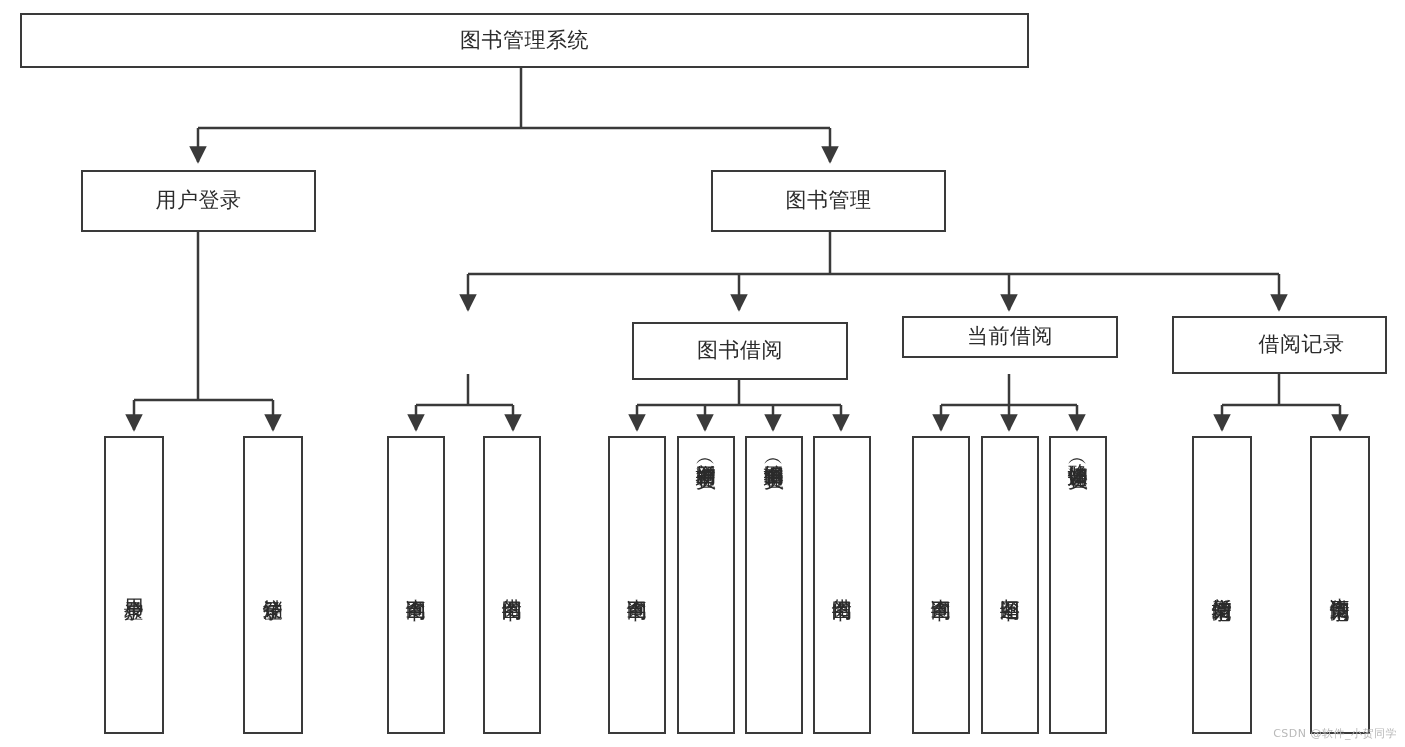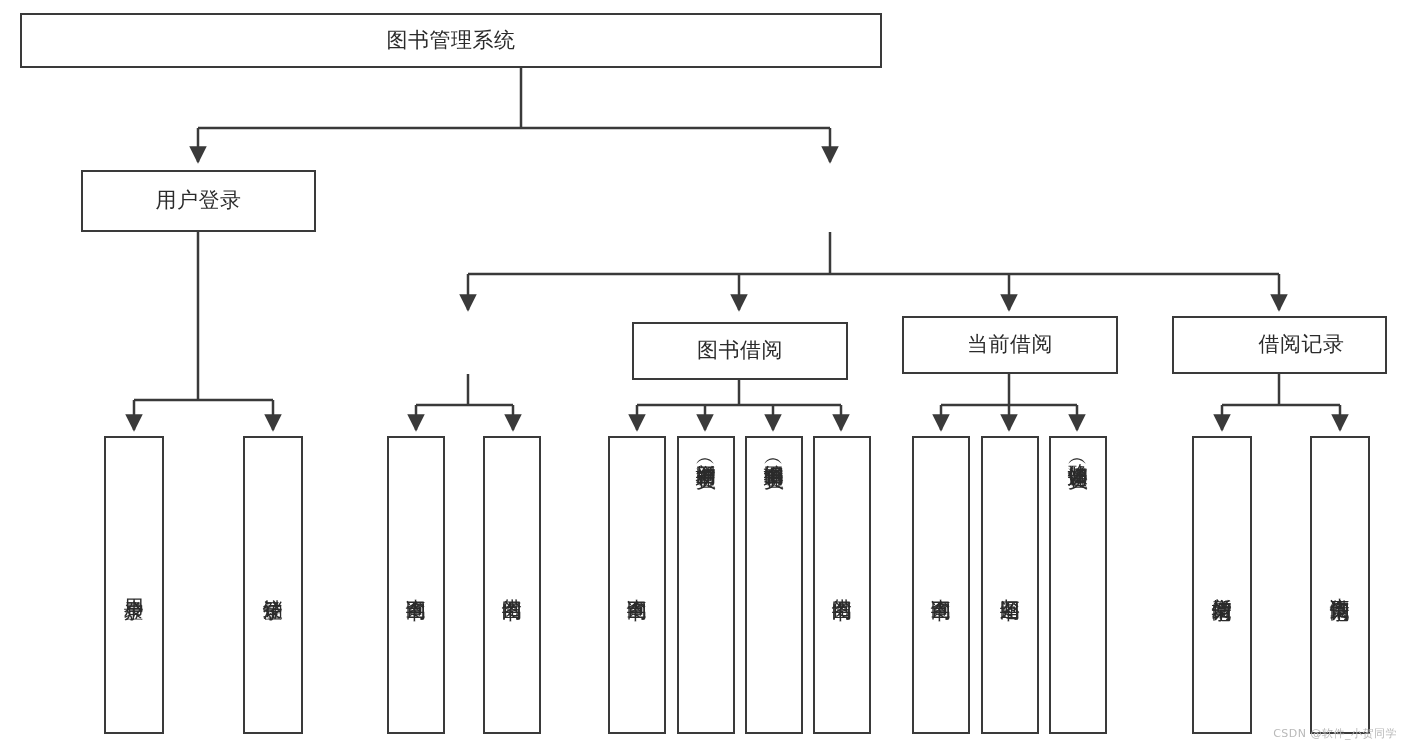--- a/index.html
+++ b/index.html
@@ -120,32 +120,35 @@
       <path d="M 1077 405 L 1077 430" marker-end="url(#arrow)"></path>
 
       <path d="M 1279 374 L 1279 405"></path>
       <path d="M 1222 405 L 1340 405"></path>
       <path d="M 1222 405 L 1222 430" marker-end="url(#arrow)"></path>
       <path d="M 1340 405 L 1340 430" marker-end="url(#arrow)"></path>
 
     </g>
   </svg>
 
-  <div class="node horiz" style="left:20px; top:13px; width:862px; height:55px;">
+  <div class="node horiz" style="left:20px; top:13px; width:1009px; height:55px;">
     <span class="label">图书管理系统</span>
   </div>
 
   <div class="node horiz" style="left:81px; top:170px; width:235px; height:62px;">
     <span class="label">用户登录</span>
   </div>
+  <div class="node horiz" style="left:711px; top:170px; width:235px; height:62px;">
+    <span class="label">图书管理</span>
+  </div>
 
   <div class="node horiz" style="left:632px; top:316px; width:216px; height:58px;margin-top:6px;">
     <span class="label">图书借阅</span>
   </div>
-  <div class="node horiz" style="left:902px; top:316px; width:216px; height:58px;">
+  <div class="node horiz" style="left:902px; top:316px; width:216px; height:42px;">
     <span class="label">当前借阅</span>
   </div>
   <div class="node horiz" style="left:1172px; top:316px; width:215px; height:58px;padding-left:44px;">
     <span class="label">借阅记录</span>
   </div>
 
   <div class="node vert center" style="left:104px; top:436px; width:60px; height:298px;">
     <span class="label">用户登录</span>
   </div>
   <div class="node vert center" style="left:243px; top:436px; width:60px; height:298px;">

